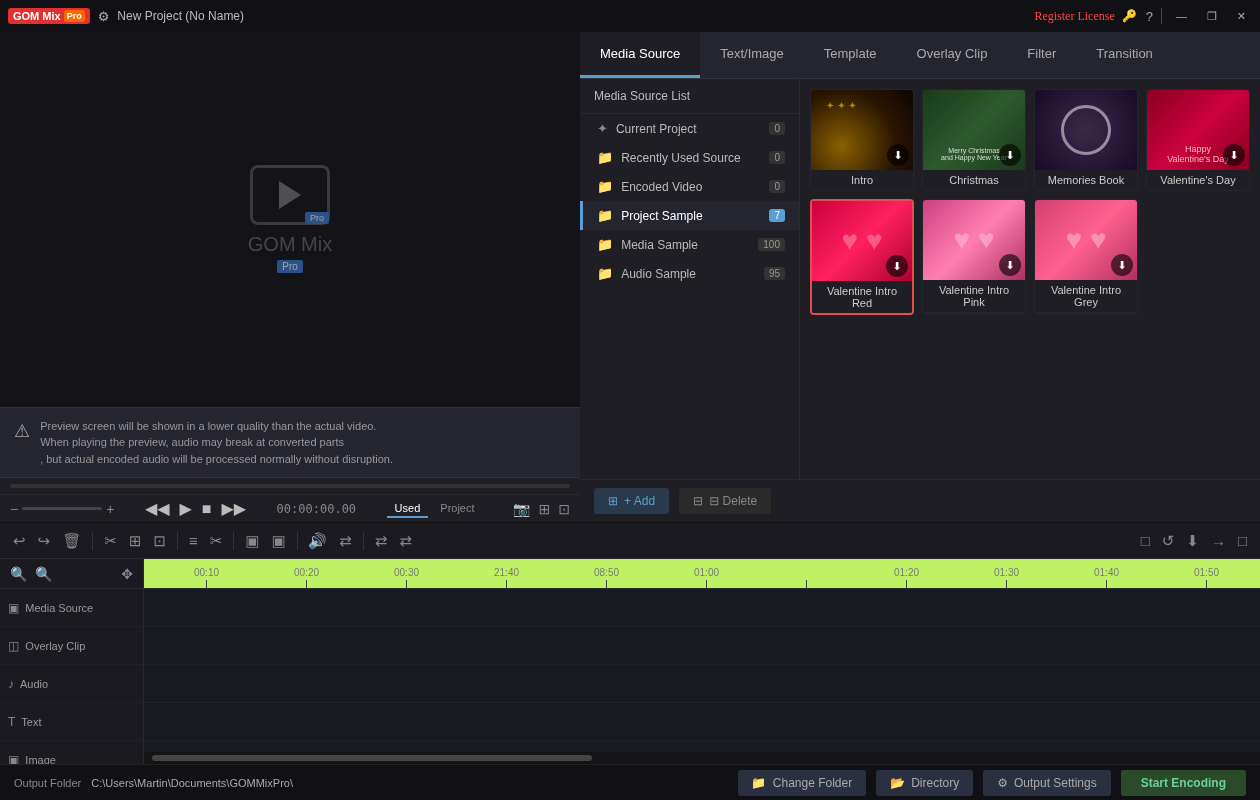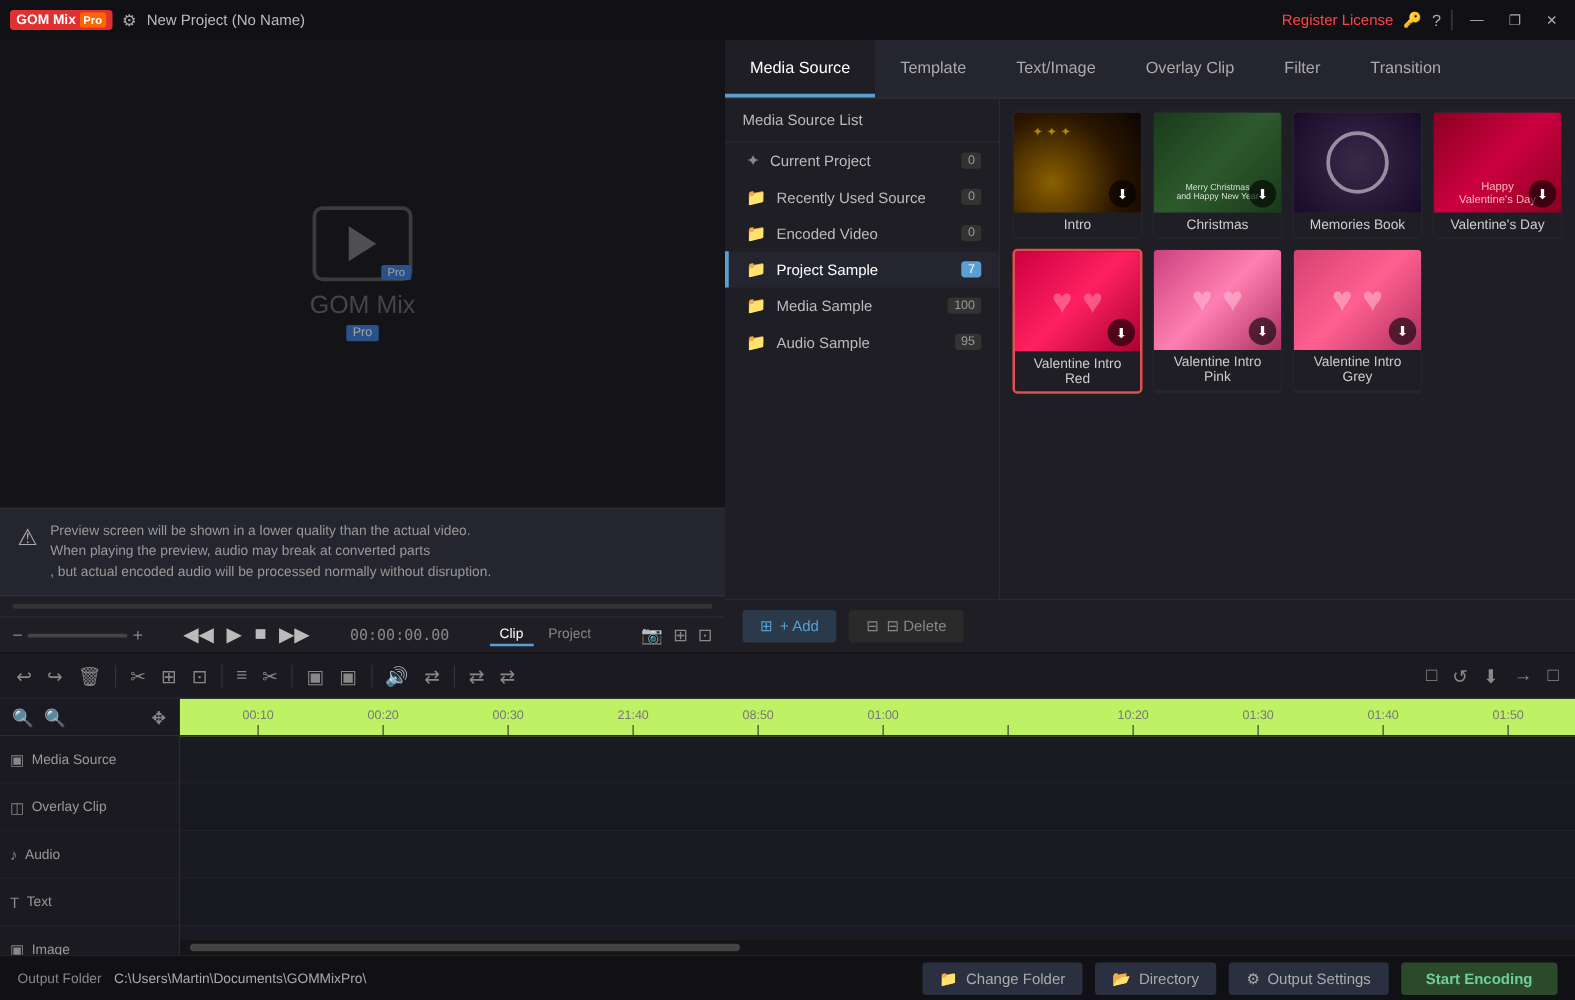--- a/index.html
+++ b/index.html
@@ -49,20 +49,21 @@
       border-radius: 2px;
     }
     #titlebar-right {
       display: flex;
       align-items: center;
       gap: 8px;
     }
     .register-link {
       color: #ff4444;
       cursor: pointer;
+      font-family: Liberation Serif, serif;
     }
     .titlebar-icon {
       color: #aaa;
       cursor: pointer;
       font-size: 13px;
     }
     .win-btn {
       color: #aaa;
       cursor: pointer;
       font-size: 11px;
@@ -647,37 +648,37 @@
           <span class="vol-plus">+</span>
         </div>
         <div class="playback-btns">
           <span class="pb-btn">◀◀</span>
           <span class="pb-btn">▶</span>
           <span class="pb-btn">■</span>
           <span class="pb-btn">▶▶</span>
         </div>
         <div class="time-display">00:00:00.00</div>
         <div class="clip-project-tabs">
-          <span class="cp-tab active">Clip</span>
+          <span class="cp-tab active">Used</span>
           <span class="cp-tab">Project</span>
         </div>
         <div class="preview-icons">
           <span class="pv-icon">📷</span>
           <span class="pv-icon">⊞</span>
           <span class="pv-icon">⊡</span>
         </div>
       </div>
     </div>
 
     <div id="right-panel">
 
       <div id="tab-bar">
         <div class="tab-item active">Media Source</div>
+        <div class="tab-item">Text/Image</div>
         <div class="tab-item">Template</div>
-        <div class="tab-item">Text/Image</div>
         <div class="tab-item">Overlay Clip</div>
         <div class="tab-item">Filter</div>
         <div class="tab-item">Transition</div>
       </div>
 
       <div id="panel-content">
 
         <div id="source-sidebar">
           <div class="sidebar-header">Media Source List</div>
 
@@ -872,21 +873,21 @@
           </div>
           <div class="ruler-mark" style="left:550px;">
             <span class="ruler-label">01:00</span>
             <div class="ruler-tick"></div>
           </div>
           <div class="ruler-mark" style="left:650px;gap:32px;">
             <span class="ruler-label">01:10</span>
             <div class="ruler-tick"></div>
           </div>
           <div class="ruler-mark" style="left:750px;">
-            <span class="ruler-label">10:20</span>
+            <span class="ruler-label">01:20</span>
             <div class="ruler-tick"></div>
           </div>
           <div class="ruler-mark" style="left:850px;">
             <span class="ruler-label">01:30</span>
             <div class="ruler-tick"></div>
           </div>
           <div class="ruler-mark" style="left:950px;">
             <span class="ruler-label">01:40</span>
             <div class="ruler-tick"></div>
           </div>

